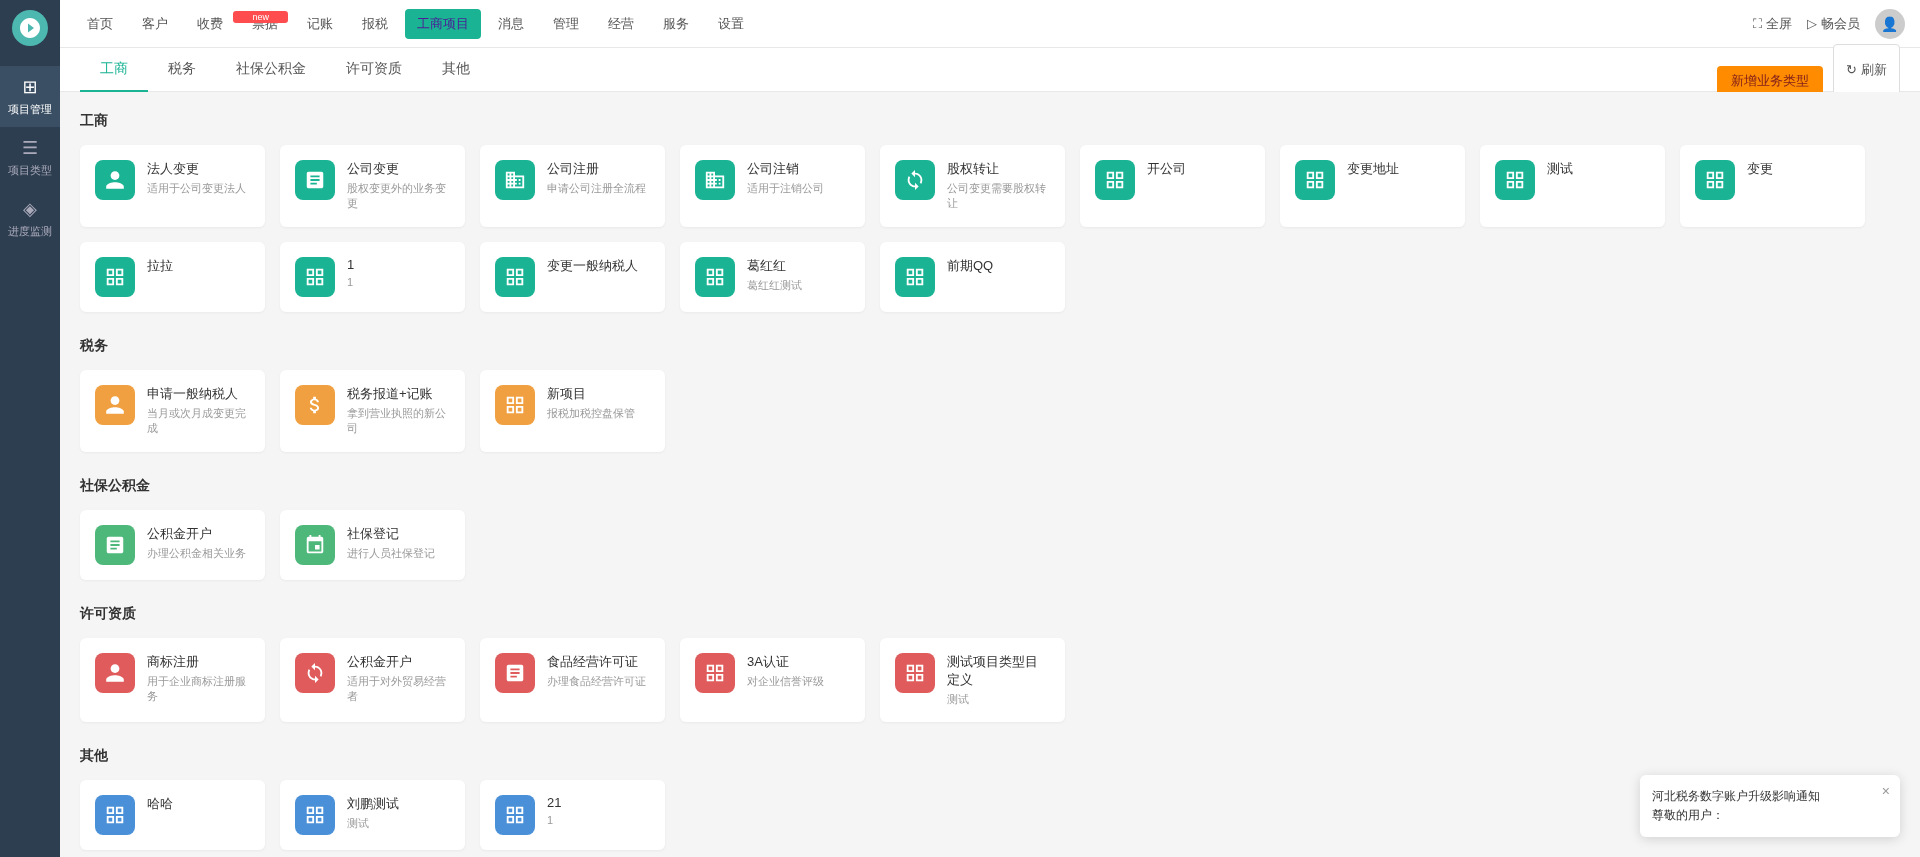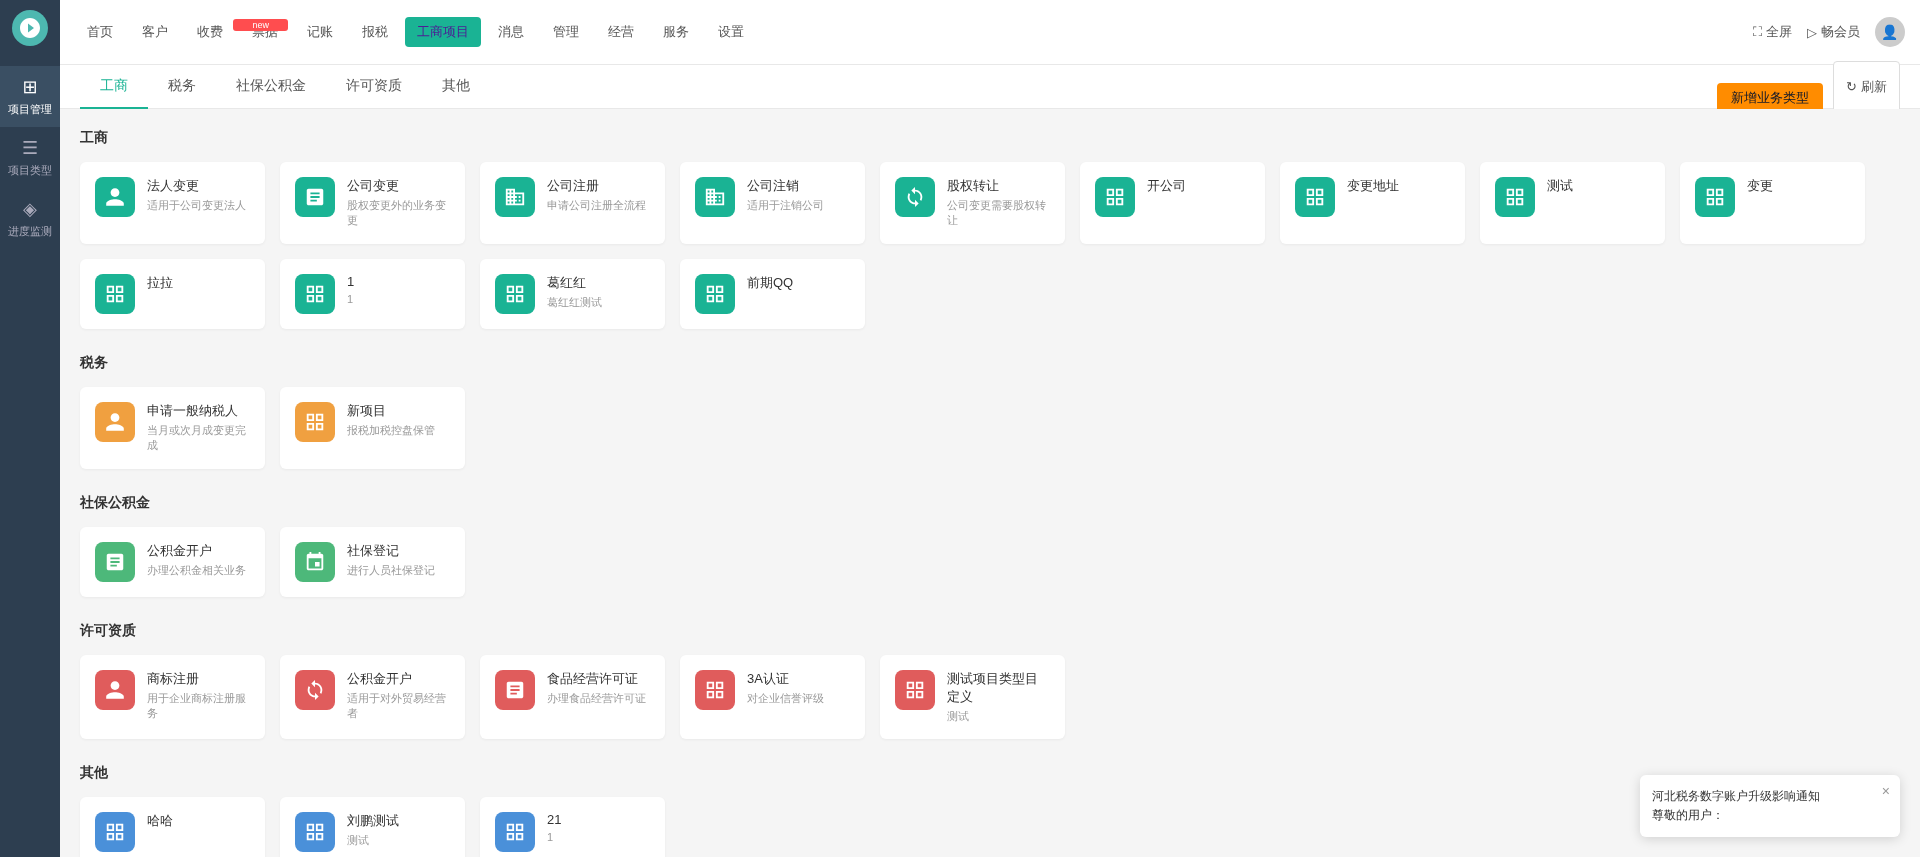--- a/index.html
+++ b/index.html
@@ -46,21 +46,21 @@
     .main-area {
       flex: 1;
       display: flex;
       flex-direction: column;
       overflow: hidden;
     }
 
     
     .topnav {
       background: white;
-      height: 65px;
+      height: 48px;
       display: flex;
       align-items: center;
       padding: 0 15px;
       border-bottom: 1px solid #e8e8e8;
       flex-shrink: 0;
       gap: 5px;
     }
     .topnav-item {
       padding: 6px 12px;
       color: #555;
@@ -132,21 +132,21 @@
       color: #1ab394;
       border-bottom: 2px solid #1ab394;
     }
     .subnav-right {
       margin-left: auto;
       display: flex;
       gap: 10px;
     }
     .btn-add {
       background: #ff8c00;
-      color: #0f172a;
+      color: #7f1d1d;
       padding: 6px 14px;
       border-radius: 4px;
       cursor: pointer;
       font-size: 13px;
       border: none;
       margin-top: 22px;
     }
     .btn-refresh {
       background: white;
       color: #555;
@@ -444,20 +444,31 @@
             <svg width="22" height="22" viewBox="0 0 24 24" fill="white">
                 <path d="M3 3v8h8V3H3zm6 6H5V5h4v4zm-6 4v8h8v-8H3zm6 6H5v-4h4v4zm4-16v8h8V3h-8zm6 6h-4V5h4v4zm-6 4v8h8v-8h-8zm6 6h-4v-4h4v4z"></path>
               </svg>
           </div>
           <div class="card-info">
             <div class="card-title">1</div>
             <div class="card-desc">1</div>
           </div>
         </div>
 
+        <div class="card">
+          <div class="card-icon bg-teal">
+            <svg width="22" height="22" viewBox="0 0 24 24" fill="white">
+                <path d="M3 3v8h8V3H3zm6 6H5V5h4v4zm-6 4v8h8v-8H3zm6 6H5v-4h4v4zm4-16v8h8V3h-8zm6 6h-4V5h4v4zm-6 4v8h8v-8h-8zm6 6h-4v-4h4v4z"></path>
+              </svg>
+          </div>
+          <div class="card-info">
+            <div class="card-title">变更一般纳税人</div>
+            <div class="card-desc"></div>
+          </div>
+        </div>
 
         <div class="card">
           <div class="card-icon bg-teal">
             <svg width="22" height="22" viewBox="0 0 24 24" fill="white">
                 <path d="M3 3v8h8V3H3zm6 6H5V5h4v4zm-6 4v8h8v-8H3zm6 6H5v-4h4v4zm4-16v8h8V3h-8zm6 6h-4V5h4v4zm-6 4v8h8v-8h-8zm6 6h-4v-4h4v4z"></path>
               </svg>
           </div>
           <div class="card-info">
             <div class="card-title">葛红红</div>
             <div class="card-desc">葛红红测试</div>
@@ -489,20 +500,31 @@
                 <path d="M12 12c2.7 0 4.8-2.1 4.8-4.8S14.7 2.4 12 2.4 7.2 4.5 7.2 7.2 9.3 12 12 12zm0 2.4c-3.2 0-9.6 1.6-9.6 4.8v2.4h19.2v-2.4c0-3.2-6.4-4.8-9.6-4.8z"></path>
               </svg>
           </div>
           <div class="card-info">
             <div class="card-title">申请一般纳税人</div>
             <div class="card-desc">当月或次月成变更完成</div>
           </div>
         </div>
 
 
+        <div class="card">
+          <div class="card-icon bg-orange">
+            <svg width="22" height="22" viewBox="0 0 24 24" fill="white">
+                <path d="M11.8 10.9c-2.27-.59-3-1.2-3-2.15 0-1.09 1.01-1.85 2.7-1.85 1.78 0 2.44.85 2.5 2.1h2.21c-.07-1.72-1.12-3.3-3.21-3.81V3h-3v2.16c-1.94.42-3.5 1.68-3.5 3.61 0 2.31 1.91 3.46 4.7 4.13 2.5.6 3 1.48 3 2.41 0 .69-.49 1.79-2.7 1.79-2.06 0-2.87-.92-2.98-2.1h-2.2c.12 2.19 1.76 3.42 3.68 3.83V21h3v-2.15c1.95-.37 3.5-1.5 3.5-3.55 0-2.84-2.43-3.81-4.7-4.4z"></path>
+              </svg>
+          </div>
+          <div class="card-info">
+            <div class="card-title">税务报道+记账</div>
+            <div class="card-desc">拿到营业执照的新公司</div>
+          </div>
+        </div>
 
         <div class="card">
           <div class="card-icon bg-orange">
             <svg width="22" height="22" viewBox="0 0 24 24" fill="white">
                 <path d="M3 3v8h8V3H3zm6 6H5V5h4v4zm-6 4v8h8v-8H3zm6 6H5v-4h4v4zm4-16v8h8V3h-8zm6 6h-4V5h4v4zm-6 4v8h8v-8h-8zm6 6h-4v-4h4v4z"></path>
               </svg>
           </div>
           <div class="card-info">
             <div class="card-title">新项目</div>
             <div class="card-desc">报税加税控盘保管</div>

